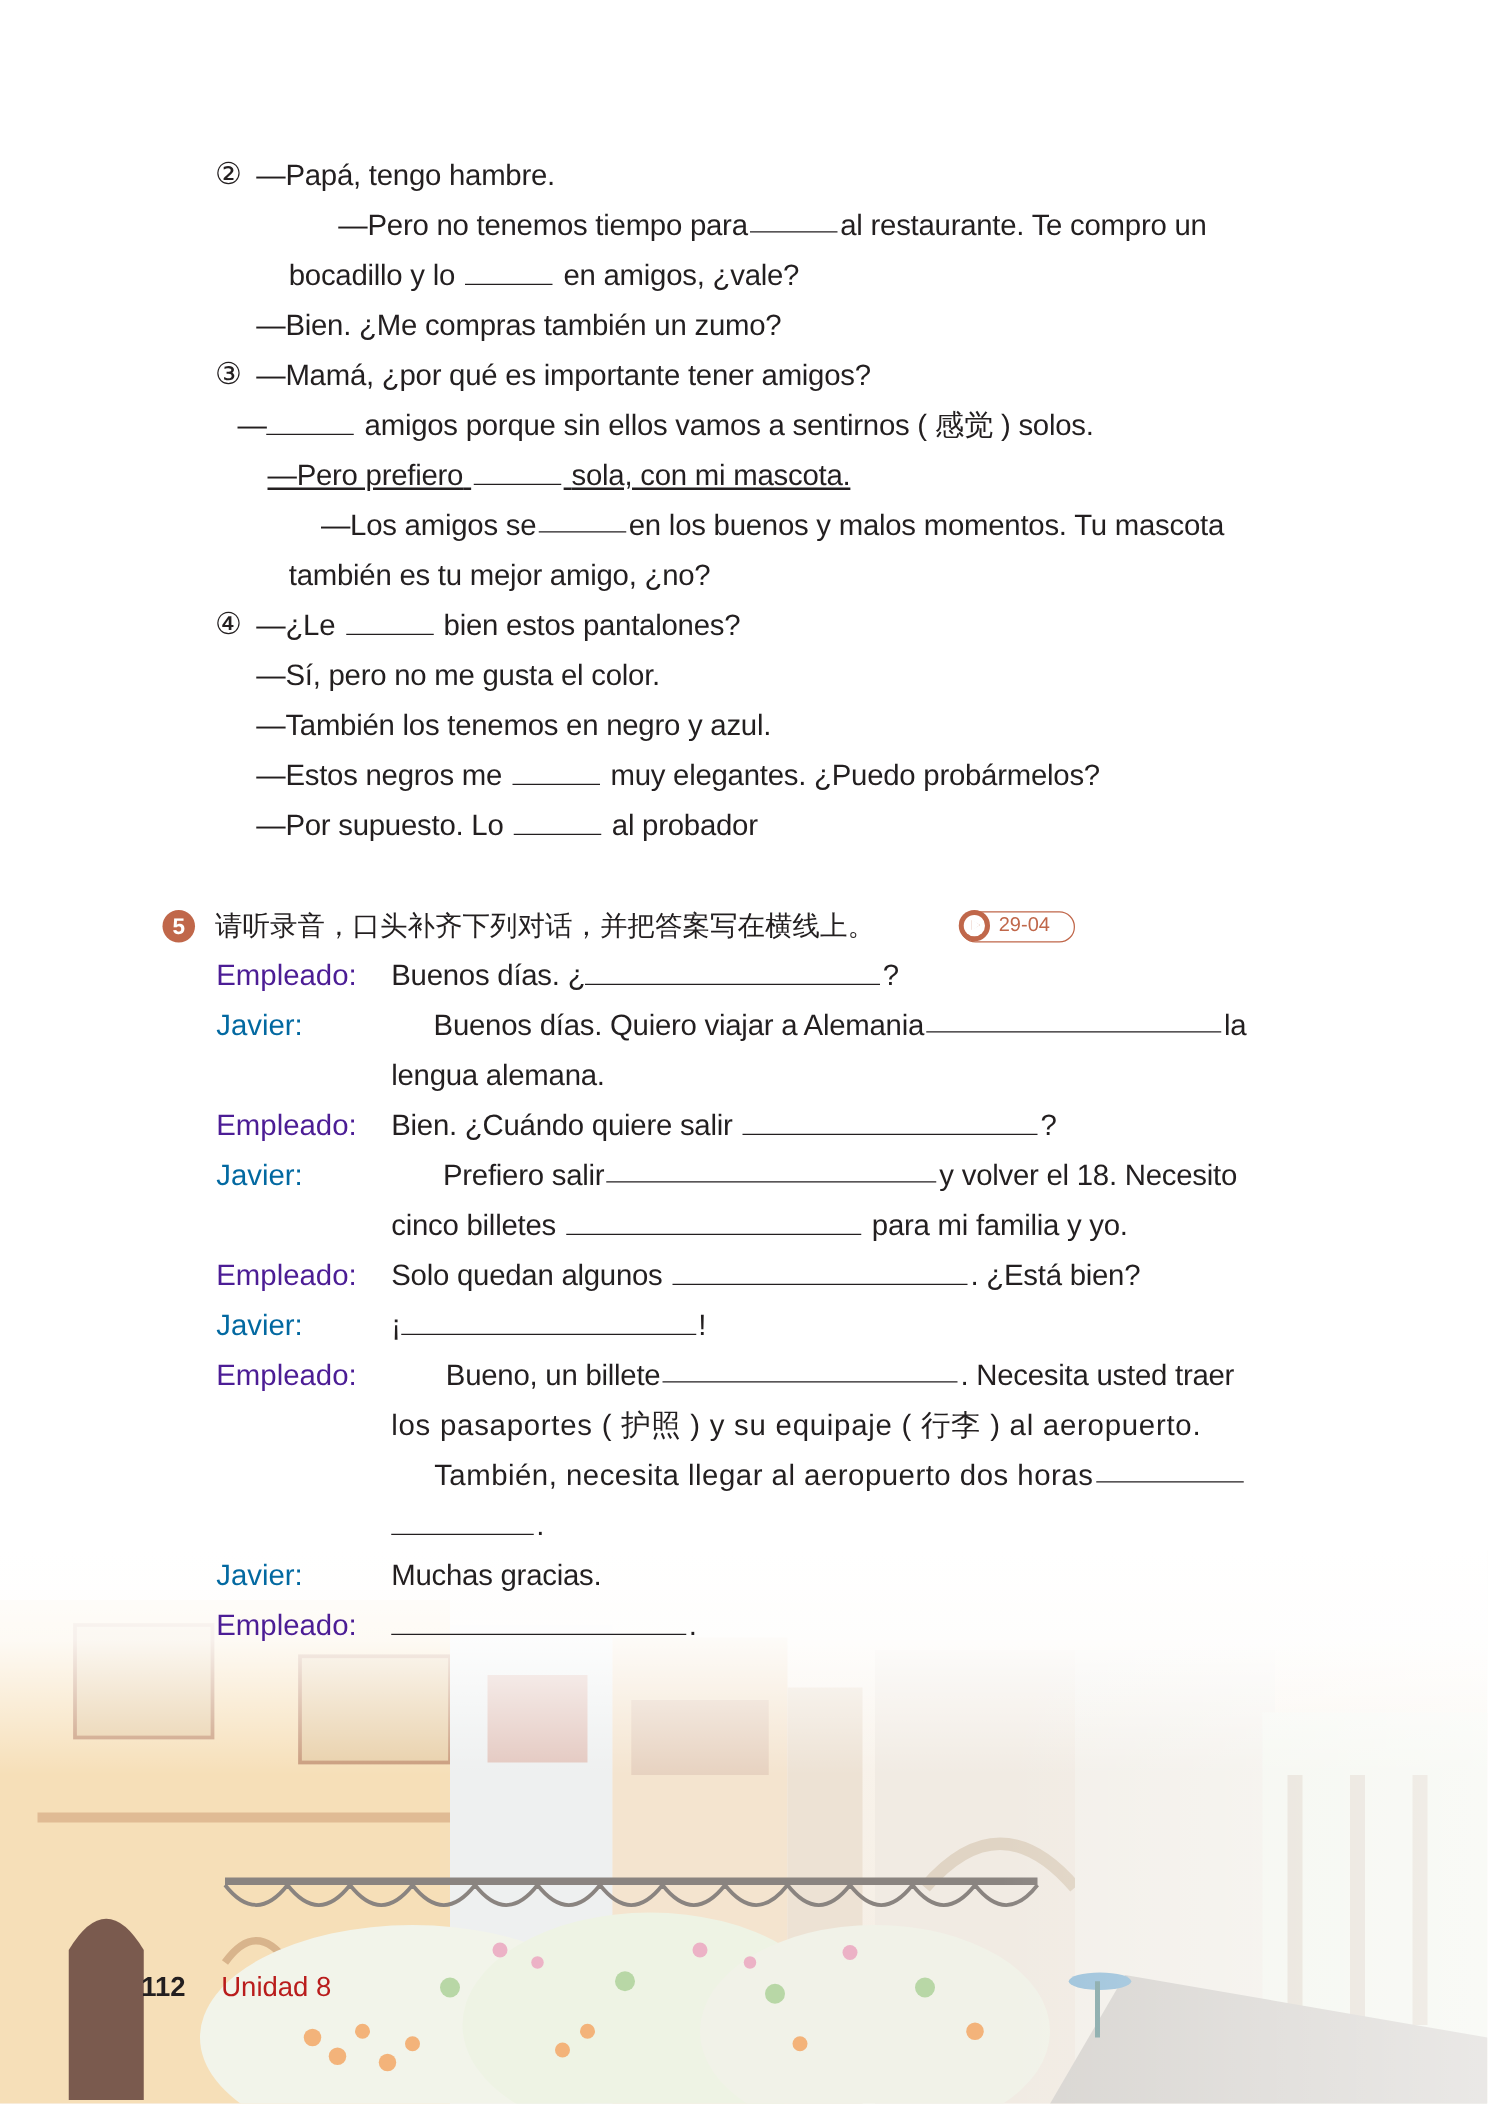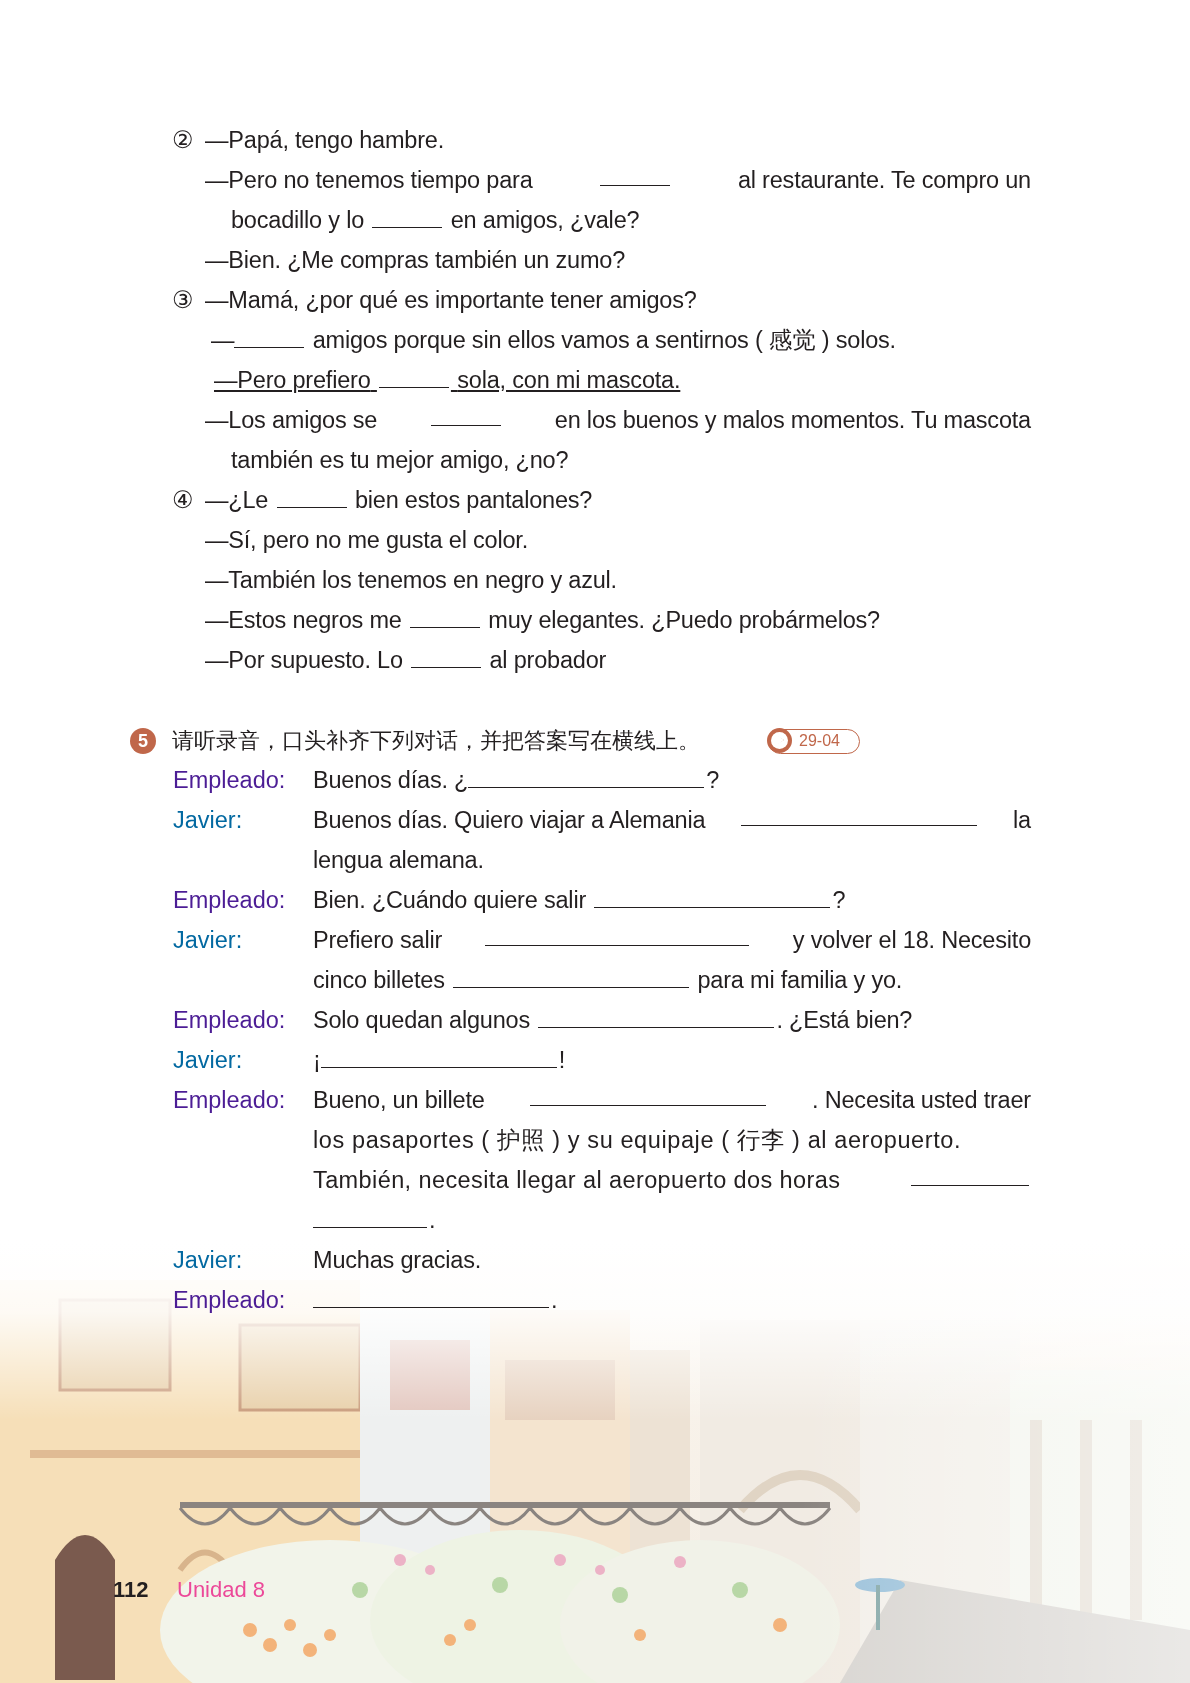--- a/index.html
+++ b/index.html
@@ -20,21 +20,21 @@
     }
     .fade-right {
       position: absolute; left: 800px; top: 1240px; width: 390px; height: 443px;
       background: linear-gradient(90deg, rgba(255,255,255,0) 0%, rgba(255,255,255,0.45) 100%);
     }
     .content { position: absolute; left: 0; top: 0; width: 1190px; }
     .line {
       position: absolute; font-size: 23.5px; line-height: 30px; white-space: nowrap;
       letter-spacing: -0.2px;
     }
-    .just { display: flex; justify-content: space-between; }
+    .just { display: flex; justify-content: center; }
     .blank {
       display: inline-block; border-bottom: 1.5px solid #231f20; height: 20px;
       vertical-align: baseline; margin: 0 2px;
     }
     .num-circle { position: absolute; font-size: 24px; line-height: 30px; }
     .speaker { position: absolute; font-size: 23.5px; line-height: 30px; }
     .emp { color: #4c1d95; }
     .jav { color: #0369a1; }
     .ex-badge {
       position: absolute; left: 130px; top: 728px; width: 26px; height: 26px;
@@ -62,21 +62,21 @@
       content: ""; position: absolute; left: 6px; top: 4px;
       border-left: 7px solid #c0674a; border-top: 4.5px solid transparent; border-bottom: 4.5px solid transparent;
     }
     .audio-code {
       position: absolute; left: 30px; top: 0; font-size: 16px; line-height: 21px; color: #c0674a;
     }
     .footer-page {
       position: absolute; left: 113px; top: 1577px; font-size: 22px; font-weight: bold; color: #231f20;
     }
     .footer-unit {
-      position: absolute; left: 177px; top: 1577px; font-size: 22px; color: #ec4899;
+      position: absolute; left: 177px; top: 1577px; font-size: 22px; color: #b91c1c;
     }
   </style>
 </head>
 <body>
 
 <div class="bg-scene">
   <svg width="1190" height="443" viewBox="0 0 1190 443">
     <defs>
       <linearGradient id="sky" x1="0" y1="0" x2="0" y2="1">
         <stop offset="0" stop-color="#fbf6ef"></stop>
@@ -166,21 +166,21 @@
     <span>en amigos, ¿vale?</span>
   </div>
   <div class="line" style="left:205px; top:245px;">
     <span>—Bien. ¿Me compras también un zumo?</span>
   </div>
 
   <span class="num-circle" style="left:172px; top:285px;">③</span>
   <div class="line" style="left:205px; top:285px;">
     <span>—Mamá, ¿por qué es importante tener amigos?</span>
   </div>
-  <div class="line" style="left:211px; top:325px;">
+  <div class="line" style="left:190px; top:325px;">
     <span>—</span><span class="blank" style="width:70px; margin-left:0;"></span>
     <span>amigos porque sin ellos vamos a sentirnos ( 感觉 ) solos.</span>
   </div>
   <div class="line" style="left:214px; top:365px;text-decoration:underline;">
     <span>—Pero prefiero</span>
     <span class="blank" style="width:70px;"></span>
     <span>sola, con mi mascota.</span>
   </div>
   <div class="line just" style="left:205px; top:405px; width:826px;">
     <span>—Los amigos se</span>

